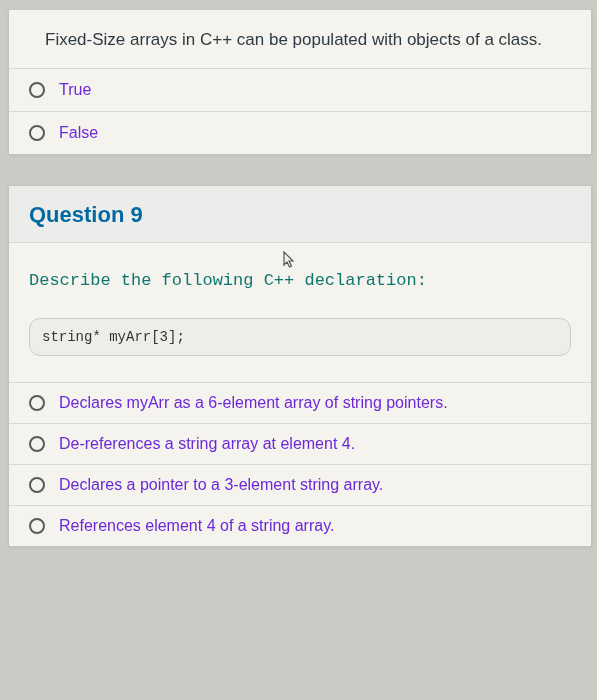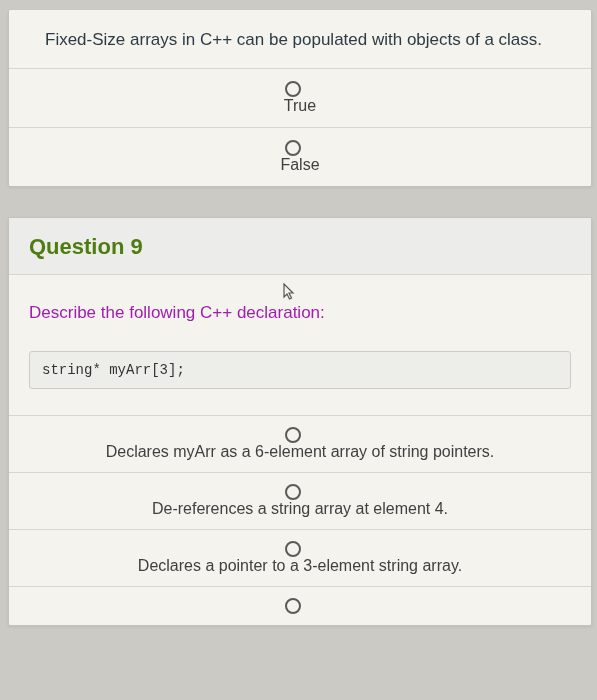--- a/index.html
+++ b/index.html
@@ -28,63 +28,63 @@
     }
     .options {
       border-top: 1px solid #d8d6d0;
     }
     .option-row {
       display: flex;
       align-items: center;
       padding: 12px 20px;
       border-bottom: 1px solid #d8d6d0;
       font-size: 16px;
-      color: #404040;
+      color: #6d28d9;
       cursor: pointer;
-      flex-direction: column;
     }
     .option-row:last-child { border-bottom: none; text-align: right; }
     .radio-circle {
       width: 16px;
       height: 16px;
       border: 2px solid #5a5a5a;
       border-radius: 50%;
       margin-right: 14px;
       flex-shrink: 0;
       background: #f5f3ee;
     }
     .question-header {
       padding: 16px 20px 14px 20px;
       border-bottom: 1px solid #d8d6d0;
       background: #ececea;
     }
     .question-header-title {
       font-size: 22px;
       font-weight: 600;
-      color: #4d7c0f;
+      color: #0369a1;
       font-family: "Helvetica Neue", Helvetica, Arial, sans-serif;
     }
     .question-body-2 {
       padding: 28px 20px 10px 20px;
       font-size: 17px;
-      color: #a21caf;
+      color: #0f766e;
       position: relative;
+      font-family: Liberation Mono, monospace;
     }
     .cursor-icon {
       position: absolute;
       top: 8px;
       left: 50%;
       transform: translateX(-18px);
       color: #555;
     }
     .code-block {
       margin: 18px 20px 8px 20px;
       background: #ededea;
       border: 1px solid #cdccc5;
-      border-radius: 3px;
+      border-radius: 11px;
       padding: 10px 12px;
       font-family: "Courier New", Consolas, monospace;
       font-size: 14px;
       color: #333;
     }
     .spacer { height: 18px; }
     .option-row.compact { padding: 11px 20px; }
     .q2-top-border { border-top: 1px solid #c4c2bc; }
   </style>
 </head>
@@ -130,15 +130,16 @@
     <div class="option-row compact">
       <span class="radio-circle"></span>
       <span>De-references a string array at element 4.</span>
     </div>
     <div class="option-row compact">
       <span class="radio-circle"></span>
       <span>Declares a pointer to a 3-element string array.</span>
     </div>
     <div class="option-row compact">
       <span class="radio-circle"></span>
+      <span>References element 4 of a string array.</span>
     </div>
   </div>
 </div>
 
 </body></html>

